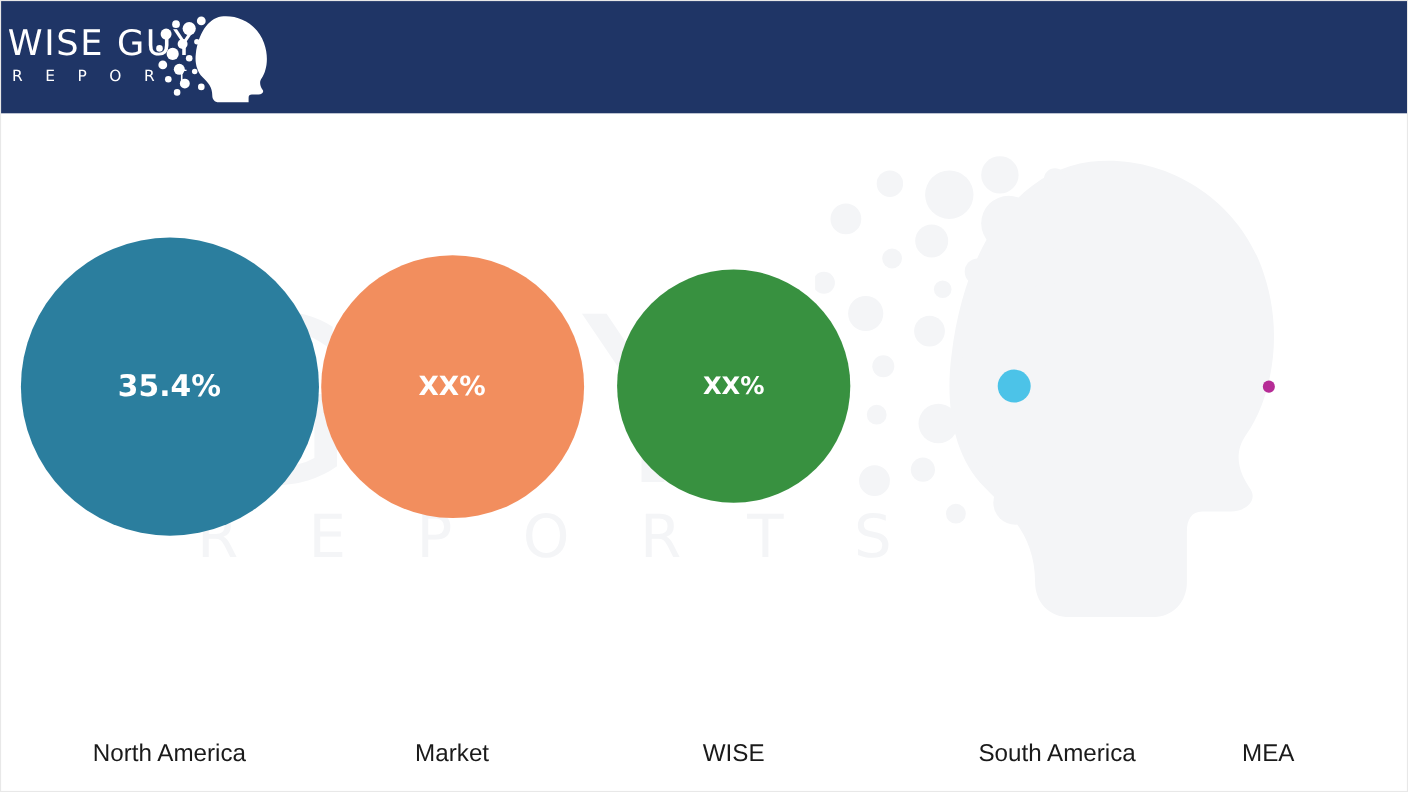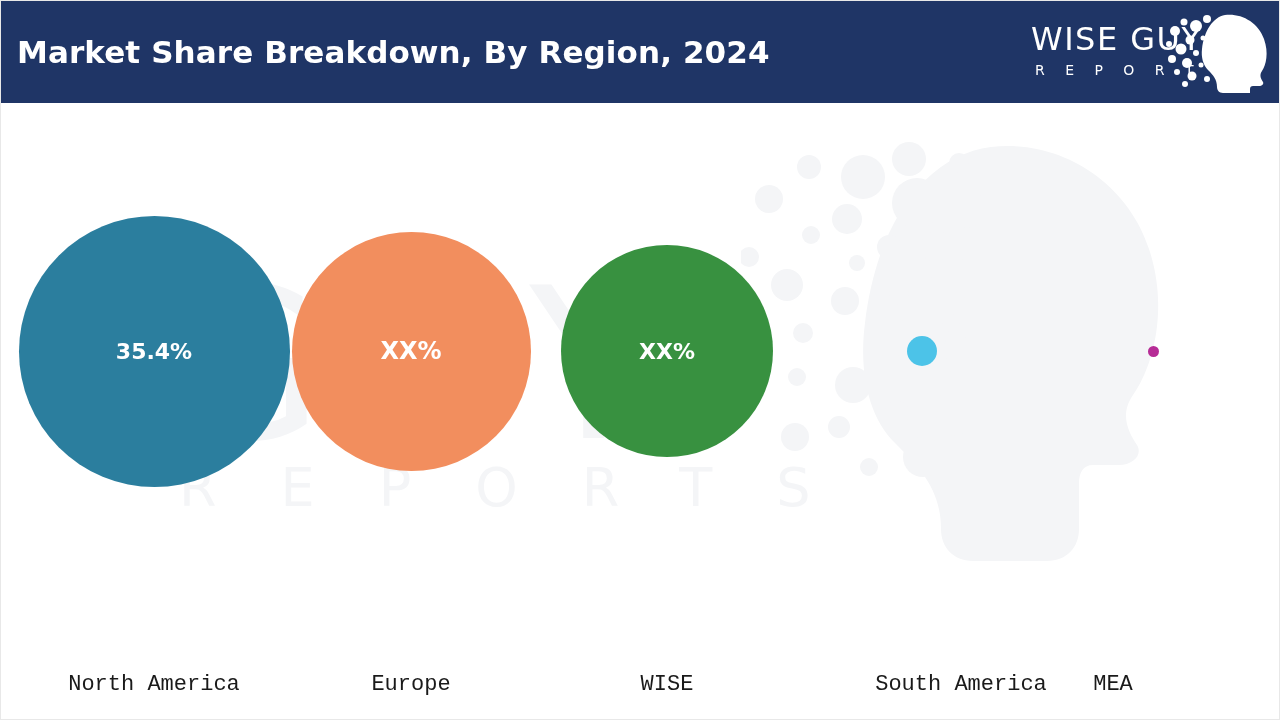--- a/index.html
+++ b/index.html
@@ -143,35 +143,34 @@
     font-family: "DejaVu Sans", sans-serif;
     box-sizing: border-box;
   }
 
   
   .label {
     position: absolute;
     color: #1a1a1a;
     font-size: 22px;
     font-weight: 400;
-    font-family: Liberation Mono, monospace;
+    font-family: Liberation Sans, sans-serif;
     text-align: center;
     white-space: nowrap;
     transform: translateX(-50%);
     top: 571px;
     line-height: 1;
   }
 </style>
 </head>
 <body>
 
 <div id="infographic">
 
   <div class="header">
-    <div class="header-title">Market Share Breakdown, By Region, 2024</div>
 
     <div class="logo">
       <div class="logo-wordmark">WISE GUY</div>
       <div class="logo-subword">R E P O R T S</div>
       <svg class="logo-head" viewBox="0 0 110 82">
         <g fill="#ffffff">
           <path d="M62 2 C78 0 95 9 101 26 C106 40 103 52 99 58 C96 62 98 66 100 69 C101 71 99 73 96 73 L90 73 C88 73 87 74 87 76 L87 80 L60 80 C56 80 54 77 54 74 C54 66 50 62 45 57 C40 52 38 44 39 36 C41 18 50 4 62 2 Z"></path>
           <circle cx="44" cy="6" r="4"></circle>
           <circle cx="33" cy="13" r="6"></circle>
           <circle cx="49" cy="17" r="3"></circle>
@@ -234,34 +233,34 @@
           <circle cx="54" cy="300" r="14"></circle>
           <circle cx="182" cy="320" r="20"></circle>
           <circle cx="128" cy="330" r="9"></circle>
           <circle cx="8" cy="120" r="10"></circle>
         </g>
       </svg>
     </div>
 
     <div id="bubble-layer">
         <div class="bubble" style="width: 271px; height: 271px; left: 17.5px; top: 112.5px; background: rgb(43, 126, 158);">
-          <span style="font-size: 22px;">35.4%</span>
+          <span style="font-size: 27px;">35.4%</span>
         </div>
         <div class="bubble" style="width: 239px; height: 239px; left: 290.5px; top: 128.5px; background: rgb(242, 142, 94);">
           <span style="font-size: 24px;">XX%</span>
         </div>
         <div class="bubble" style="width: 212px; height: 212px; left: 560px; top: 142px; background: rgb(56, 145, 64);">
           <span style="font-size: 22px;">XX%</span>
         </div>
         <div class="bubble" style="width: 30px; height: 30px; left: 906px; top: 233px; background: rgb(76, 195, 232);"></div>
         <div class="bubble" style="width: 11px; height: 11px; left: 1146.5px; top: 242.5px; background: rgb(182, 44, 150);"></div>
       </div>
 
     <div id="label-layer">
         <div class="label" style="left: 153px;">North America</div>
-        <div class="label" style="left: 410px;">Europe</div>
+        <div class="label" style="left: 410px;">Market</div>
         <div class="label" style="left: 666px;">WISE</div>
         <div class="label" style="left: 960px;">South America</div>
-        <div class="label" style="left: 1112px;">MEA</div>
+        <div class="label" style="left: 1152px;">MEA</div>
       </div>
 
   </div>
 </div>
 
 </body></html>

